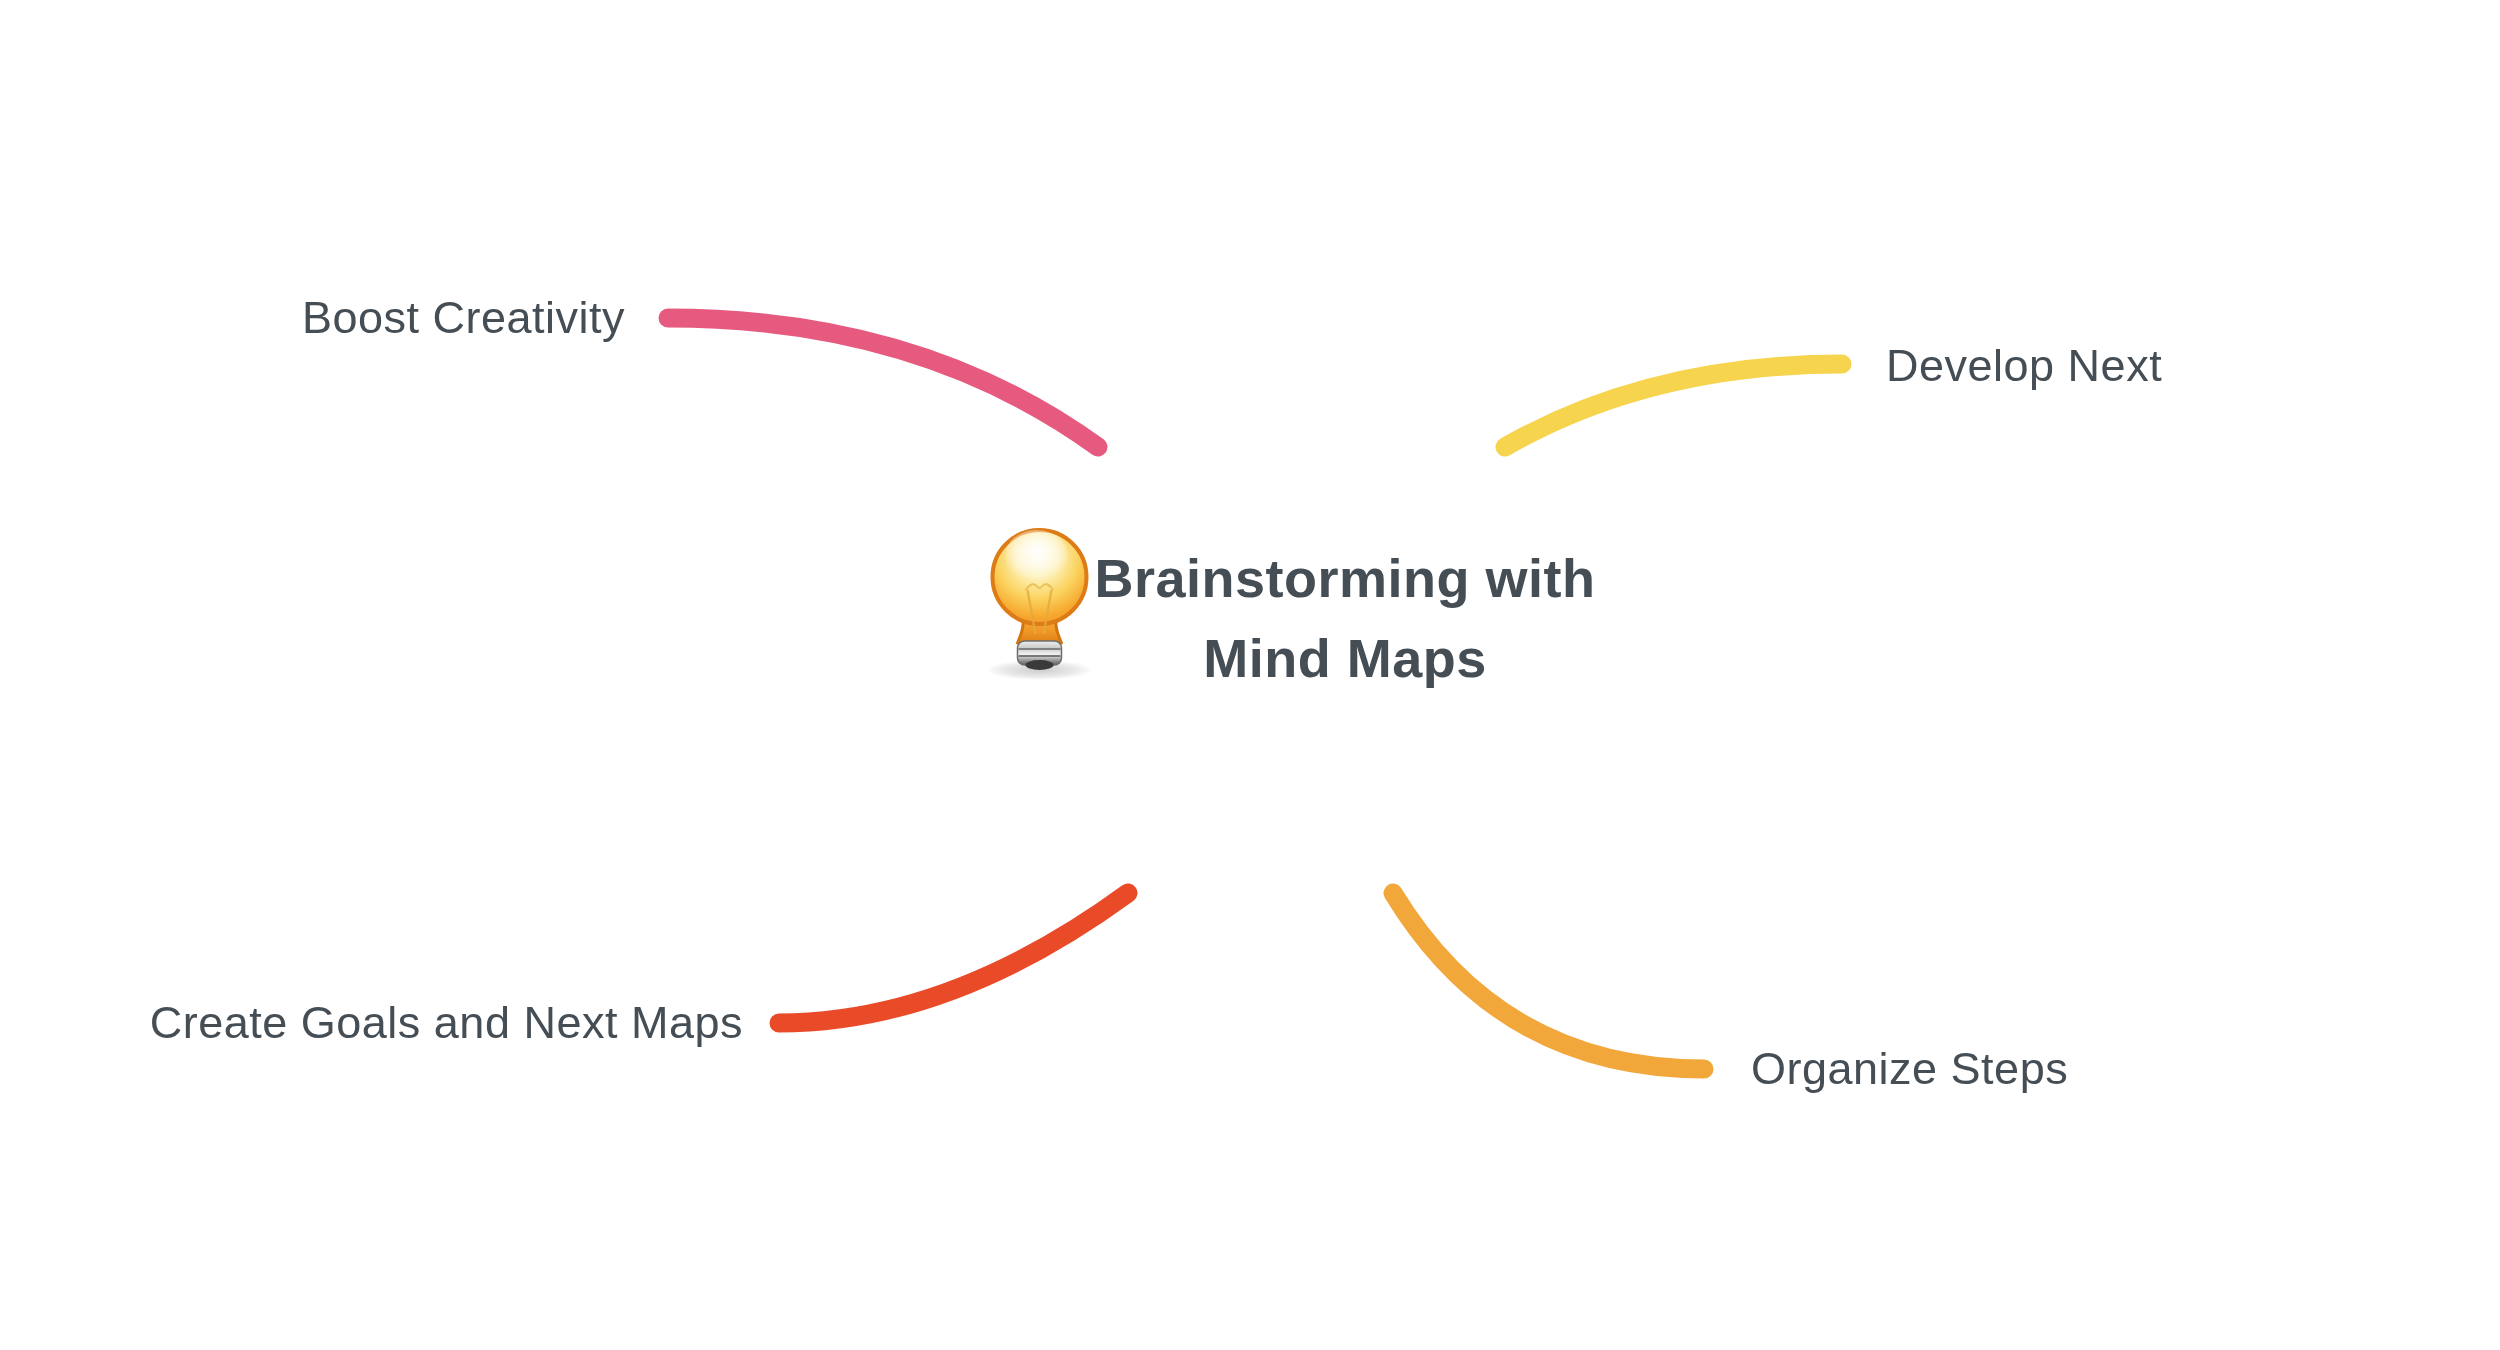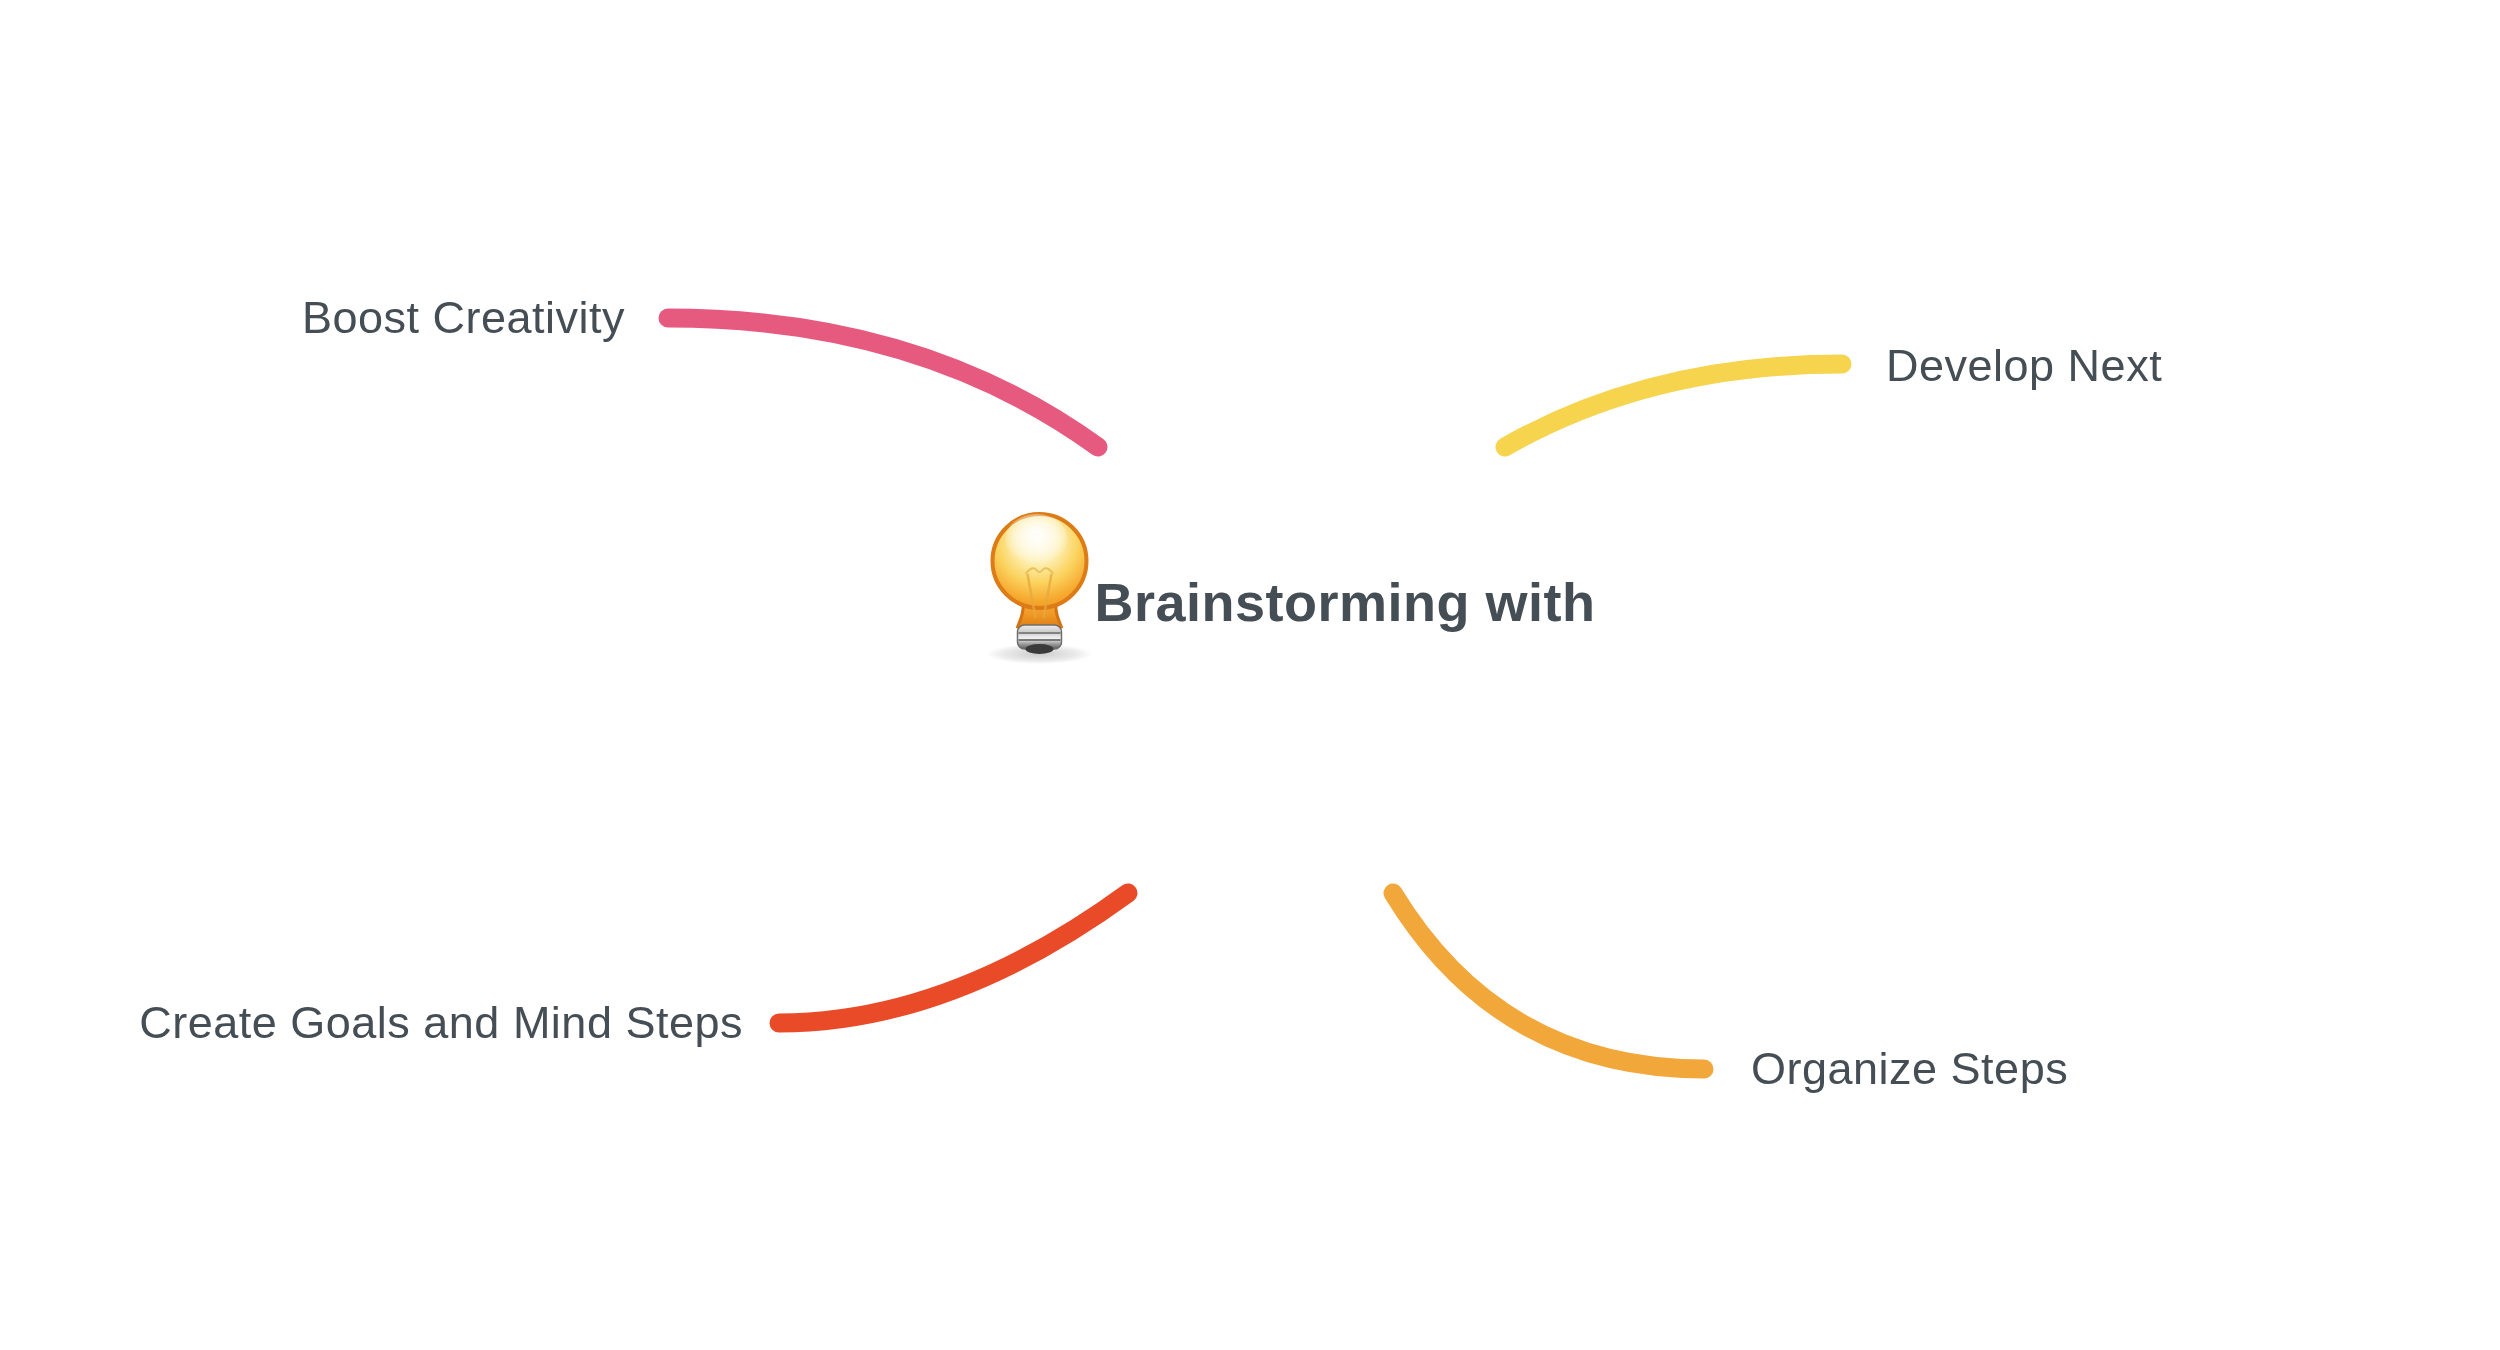--- a/index.html
+++ b/index.html
@@ -71,21 +71,21 @@
     <path class="branch-path" d="M 668 318 Q 920 318 1098 447" stroke="#e75a80"></path>
     <path class="branch-path" d="M 1842 364 Q 1650 364 1505 447" stroke="#f6d44d"></path>
     <path class="branch-path" d="M 779 1023 Q 950 1023 1128 893" stroke="#e94a28"></path>
     <path class="branch-path" d="M 1704 1069 Q 1500 1069 1393 893" stroke="#f2a73b"></path>
   </svg>
 
   <div class="branch-label" style="right: 1875px; top: 318px;">Boost Creativity</div>
 
   <div class="branch-label" style="left: 1886px; top: 366px;">Develop Next</div>
 
-  <div class="branch-label" style="right: 1757px; top: 1023px;">Create Goals and Mind Steps</div>
+  <div class="branch-label" style="right: 1757px; top: 1023px;">Create Goals and Next Maps</div>
 
   <div class="branch-label" style="left: 1751px; top: 1069px;">Organize Steps</div>
 
   <div id="central-node">
 
     <svg id="bulb-svg" viewBox="0 0 110 160" xmlns="http://www.w3.org/2000/svg">
       <defs>
         <radialGradient id="shadowGrad" cx="50%" cy="50%" r="50%">
           <stop offset="0%" stop-color="#000000" stop-opacity="0.20"></stop>
           <stop offset="70%" stop-color="#000000" stop-opacity="0.08"></stop>
@@ -129,16 +129,17 @@
       <ellipse cx="52" cy="33" rx="31" ry="25" fill="url(#hiliteGrad)"></ellipse>
 
       <rect x="33" y="119" width="44" height="24" rx="7" fill="url(#baseGrad)" stroke="#6e6e6e" stroke-width="1.5"></rect>
       <line x1="34" y1="127" x2="76" y2="127" stroke="#707070" stroke-width="2" opacity="0.8"></line>
       <line x1="34" y1="134" x2="76" y2="134" stroke="#626262" stroke-width="2" opacity="0.8"></line>
       <ellipse cx="55" cy="143" rx="14" ry="5" fill="#3a3a3a"></ellipse>
     </svg>
 
     <div id="central-title">
       <div>Brainstorming with</div>
+      <div>Mind Maps</div>
     </div>
   </div>
 
 </div>
 
 </body></html>

